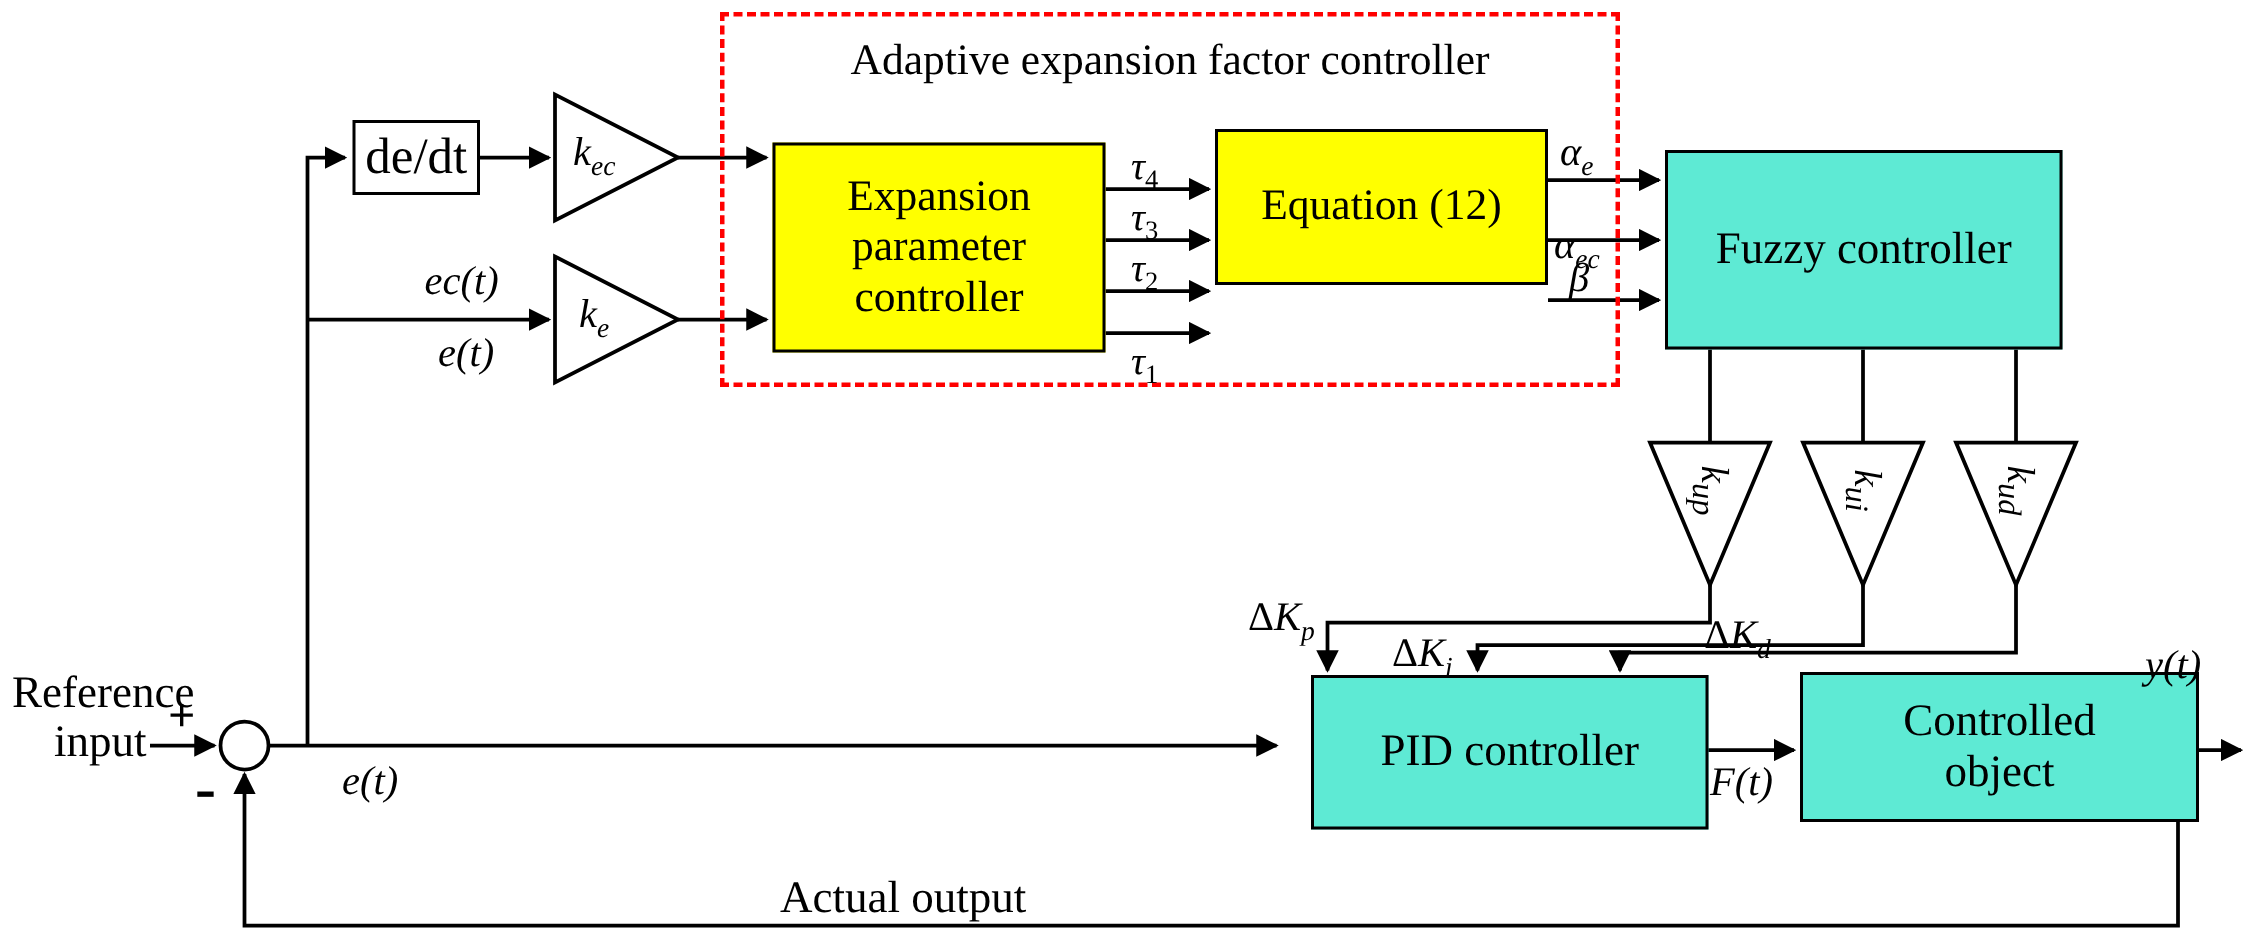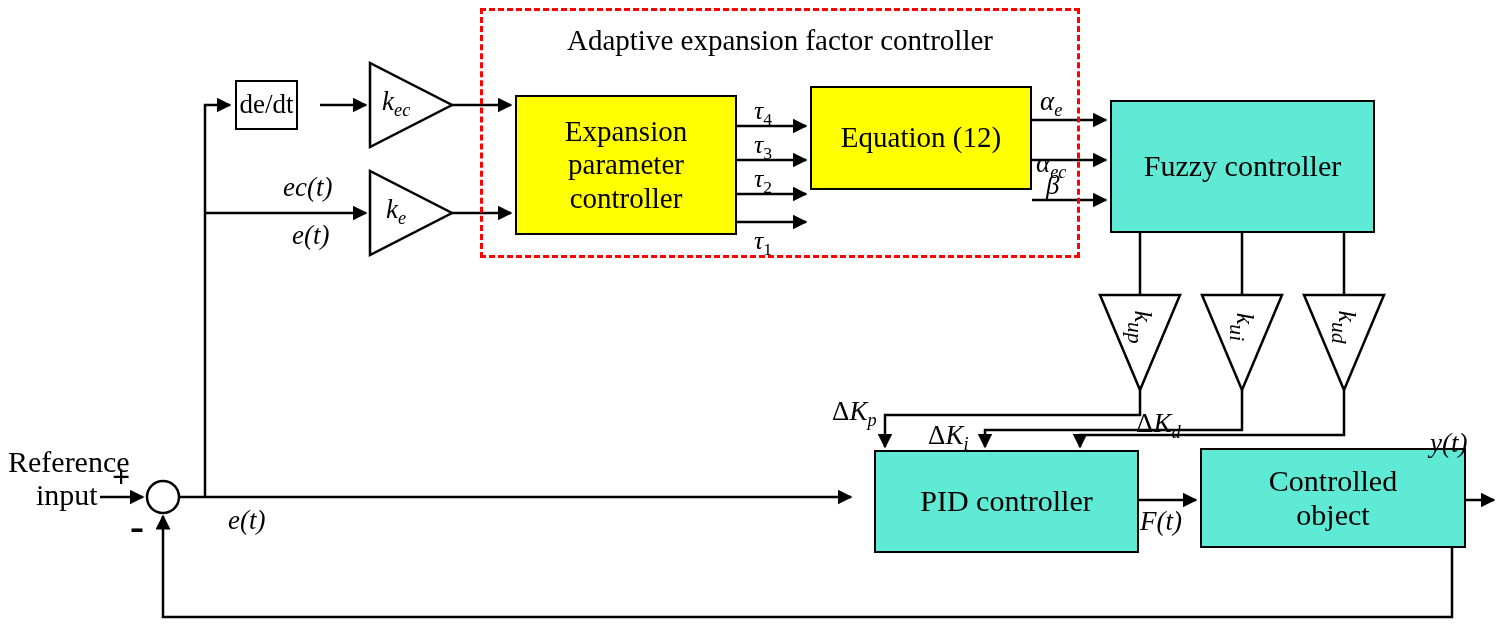--- a/index.html
+++ b/index.html
@@ -87,21 +87,21 @@
       <polygon points="1100,295 1180,295 1140,390"></polygon>
       <polygon points="1202,295 1282,295 1242,390"></polygon>
       <polygon points="1304,295 1384,295 1344,390"></polygon>
       <circle cx="163" cy="497" r="16"></circle>
     </g>
   </svg>
 
   <div class="dashed" style="left:480px;top:8px;width:600px;height:250px;"></div>
   <div class="title" style="left:480px;top:24px;width:600px;">Adaptive expansion factor controller</div>
 
-  <div class="box white" style="left:235px;top:80px;width:63px;height:50px;font-size:27px;">de/dt</div>
+  <div class="box white" style="left:235px;top:80px;width:85px;height:50px;font-size:34px;">de/dt</div>
   <div class="box yellow blocktext" style="left:515px;top:95px;width:222px;height:140px;padding:0 26px;">Expansion parameter controller</div>
   <div class="box yellow blocktext" style="left:810px;top:86px;width:222px;height:104px;">Equation (12)</div>
   <div class="box green" style="left:1110px;top:100px;width:265px;height:133px;font-size:30px;">Fuzzy controller</div>
   <div class="box green" style="left:874px;top:450px;width:265px;height:103px;font-size:30px;">PID controller</div>
   <div class="box green" style="left:1200px;top:448px;width:266px;height:100px;font-size:30px;padding:0 30px;">Controlled object</div>
 
   <div class="lbl" style="left:382px;top:86px;"><span class="it">k</span><sub class="it">ec</sub></div>
   <div class="lbl" style="left:386px;top:194px;"><span class="it">k</span><sub class="it">e</sub></div>
 
   <div class="rot" style="left:1140px;top:327px;"><span>k</span><sub>up</sub></div>
@@ -124,14 +124,15 @@
   <div class="lbl it" style="left:283px;top:172px;">ec(t)</div>
   <div class="lbl it" style="left:292px;top:220px;">e(t)</div>
   <div class="lbl it" style="left:228px;top:505px;">e(t)</div>
   <div class="lbl it" style="left:1140px;top:506px;">F(t)</div>
   <div class="lbl it" style="left:1430px;top:428px;">y(t)</div>
 
   <div class="lbl" style="left:8px;top:445px;font-size:30px;">Reference</div>
   <div class="lbl" style="left:36px;top:478px;font-size:30px;">input</div>
   <div class="sign" style="left:112px;top:458px;">+</div>
   <div class="sign" style="left:130px;top:502px;font-size:42px;">-</div>
+  <div class="lbl" style="left:520px;top:582px;font-size:30px;">Actual output</div>
 
 </div>
 
 </body></html>

